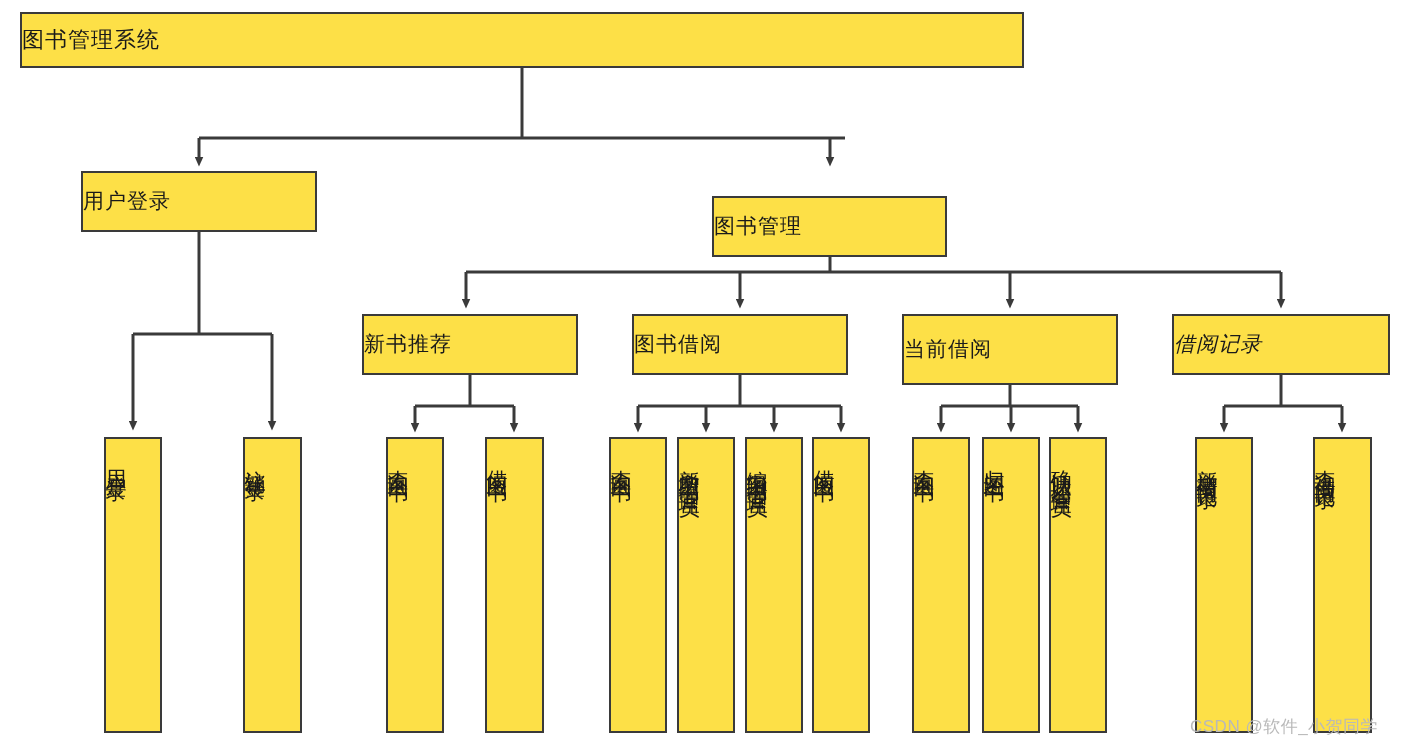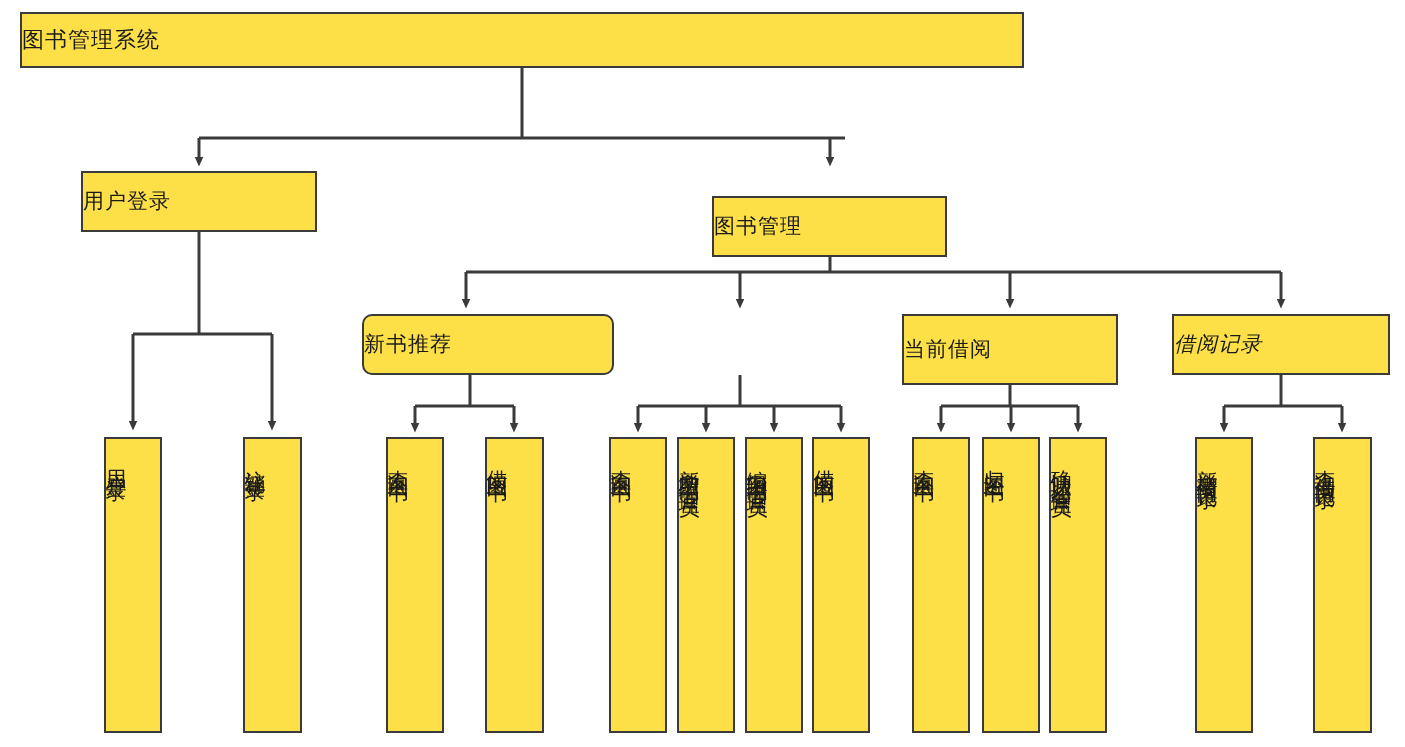--- a/index.html
+++ b/index.html
@@ -146,22 +146,25 @@
     <span class="node-label">图书管理系统</span>
   </div>
 
   <div class="node horizontal" style="left: 81px; top: 171px; width: 236px; height: 61px;">
     <span class="node-label">用户登录</span>
   </div>
   <div class="node horizontal" style="left: 712px; top: 171px; width: 235px; height: 61px; margin-top: 25px;">
     <span class="node-label">图书管理</span>
   </div>
 
-  <div class="node horizontal" style="left: 362px; top: 314px; width: 252px; height: 61px; border-radius: 10px;">
+  <div class="node horizontal" style="left: 362px; top: 314px; width: 216px; height: 61px;">
     <span class="node-label">新书推荐</span>
+  </div>
+  <div class="node horizontal" style="left: 632px; top: 314px; width: 216px; height: 61px;">
+    <span class="node-label">图书借阅</span>
   </div>
   <div class="node horizontal" style="left: 902px; top: 314px; width: 216px; height: 71px;">
     <span class="node-label">当前借阅</span>
   </div>
   <div class="node horizontal" style="left: 1172px; top: 314px; width: 218px; height: 61px; font-style: italic;">
     <span class="node-label">借阅记录</span>
   </div>
 
   <div class="node vertical" style="left: 104px; top: 437px; width: 58px; height: 296px;">
     <span class="node-label">用户登录</span>
@@ -196,14 +199,15 @@
   <div class="node vertical" style="left: 1049px; top: 437px; width: 58px; height: 296px;">
     <span class="node-label">确认归还（管理员）</span>
   </div>
   <div class="node vertical" style="left: 1195px; top: 437px; width: 58px; height: 296px;">
     <span class="node-label">新增借阅记录</span>
   </div>
   <div class="node vertical" style="left: 1313px; top: 437px; width: 59px; height: 296px;">
     <span class="node-label">查询借阅记录</span>
   </div>
 
+  <div class="watermark">CSDN @软件_小贺同学</div>
 
 </div>
 
 </body></html>

